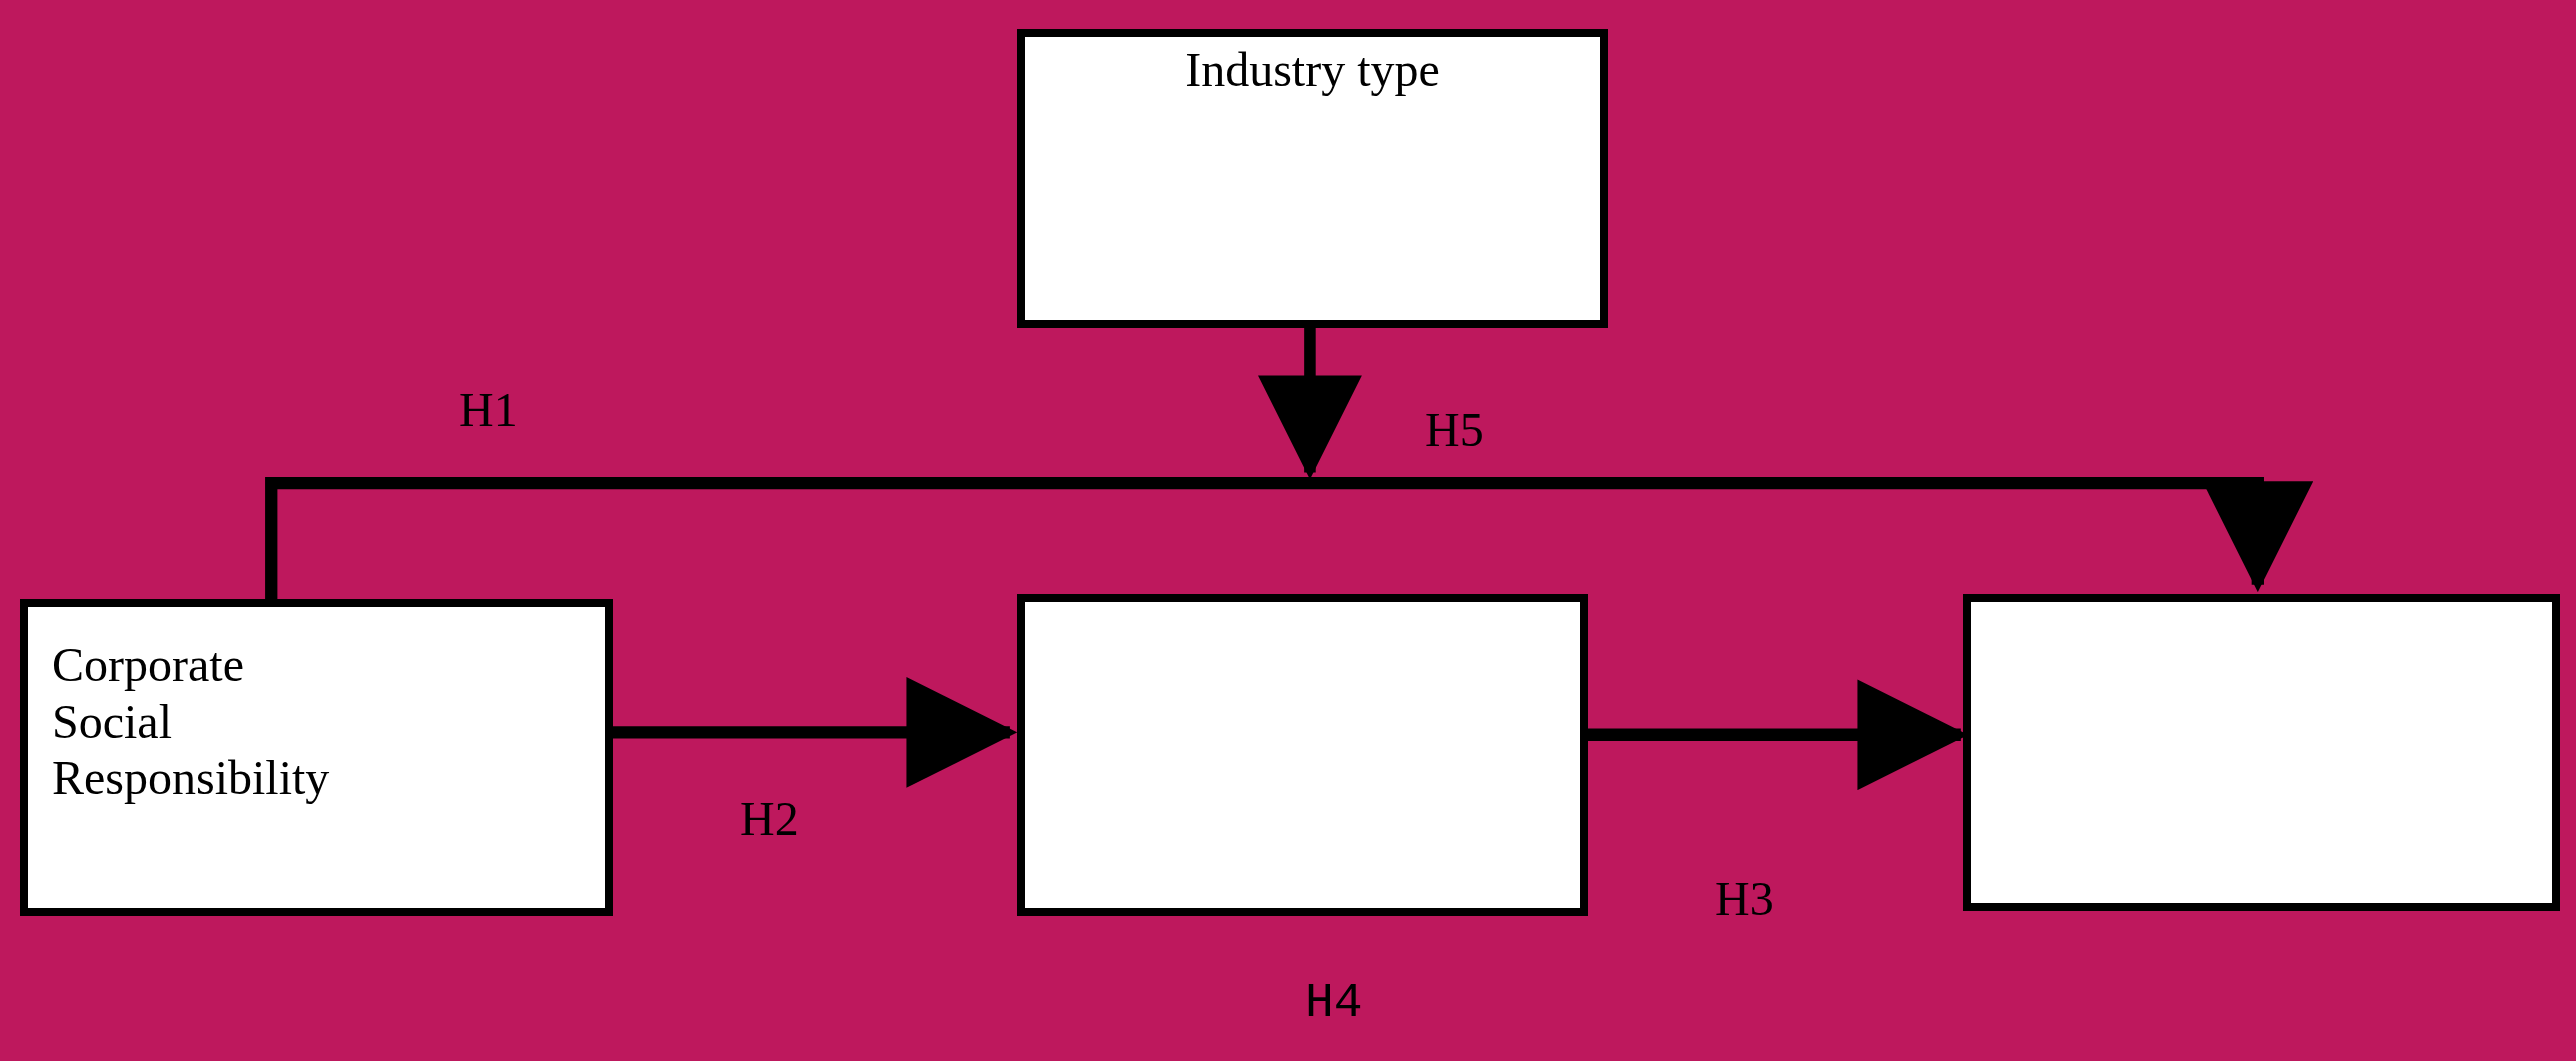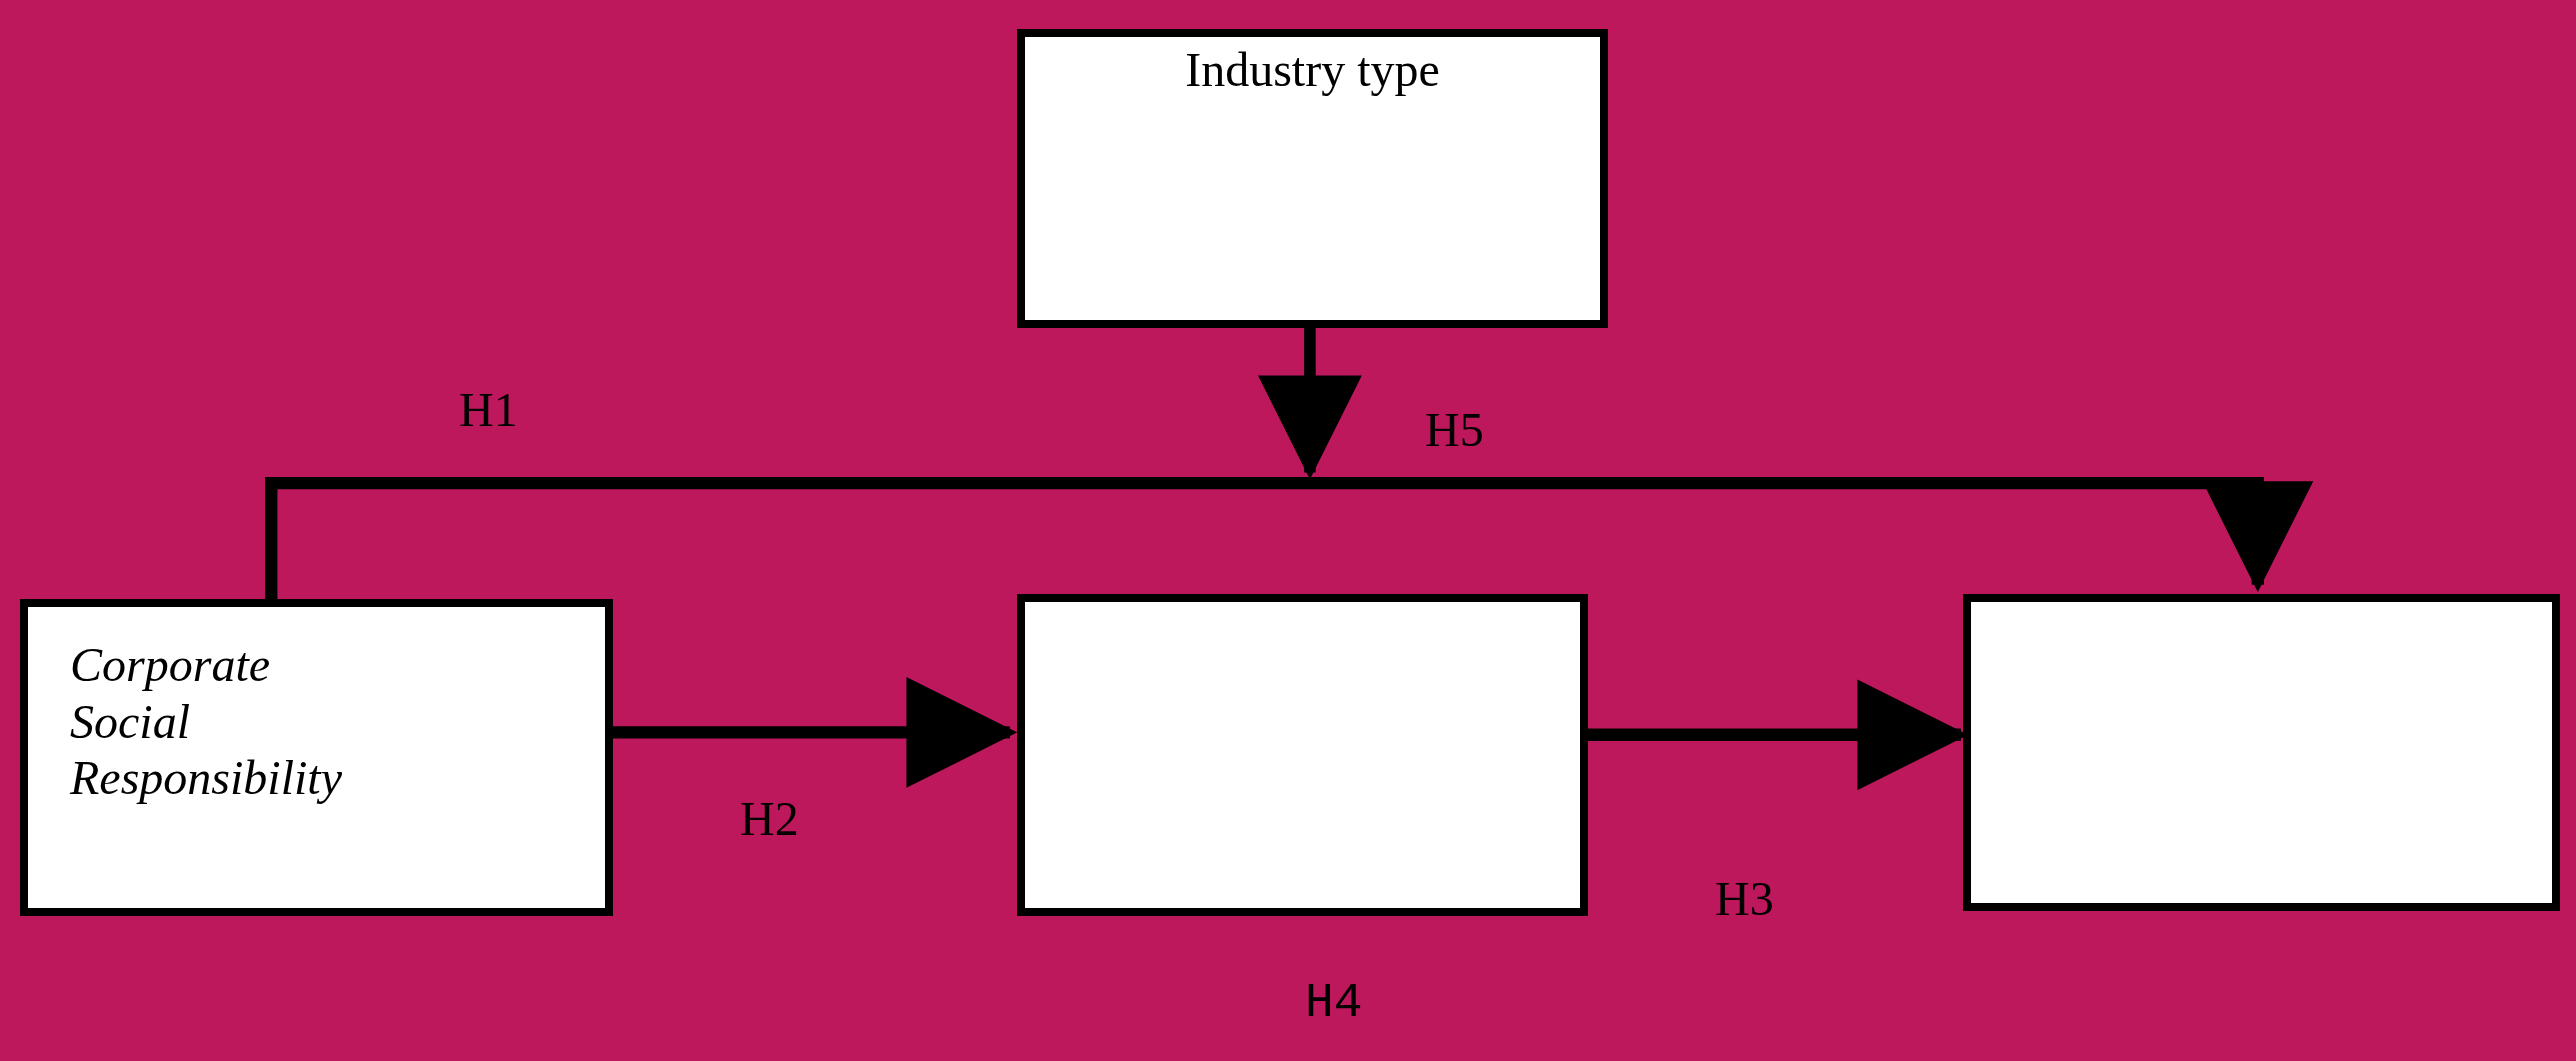--- a/index.html
+++ b/index.html
@@ -57,21 +57,21 @@
   #node-industry-type {
     left: 1017px;  top: 29px;   width: 591px;  height: 299px;
   }
   #label-industry-type {
     left: 1017px;  top: 42px;   width: 591px;
   }
   #node-csr {
     left: 20px;    top: 599px;  width: 593px;  height: 317px;
   }
   #label-csr {
-    left: 70px;    top: 637px;  width: 531px; font-style: italic;
+    left: 52px;    top: 637px;  width: 531px;
   }
   #node-ic {
     left: 1017px;  top: 594px;  width: 571px;  height: 322px;
   }
   #label-ic {
     left: 1068px;  top: 676px;  width: 508px;
   }
   #node-fp {
     left: 1963px;  top: 594px;  width: 597px;  height: 317px;
   }

